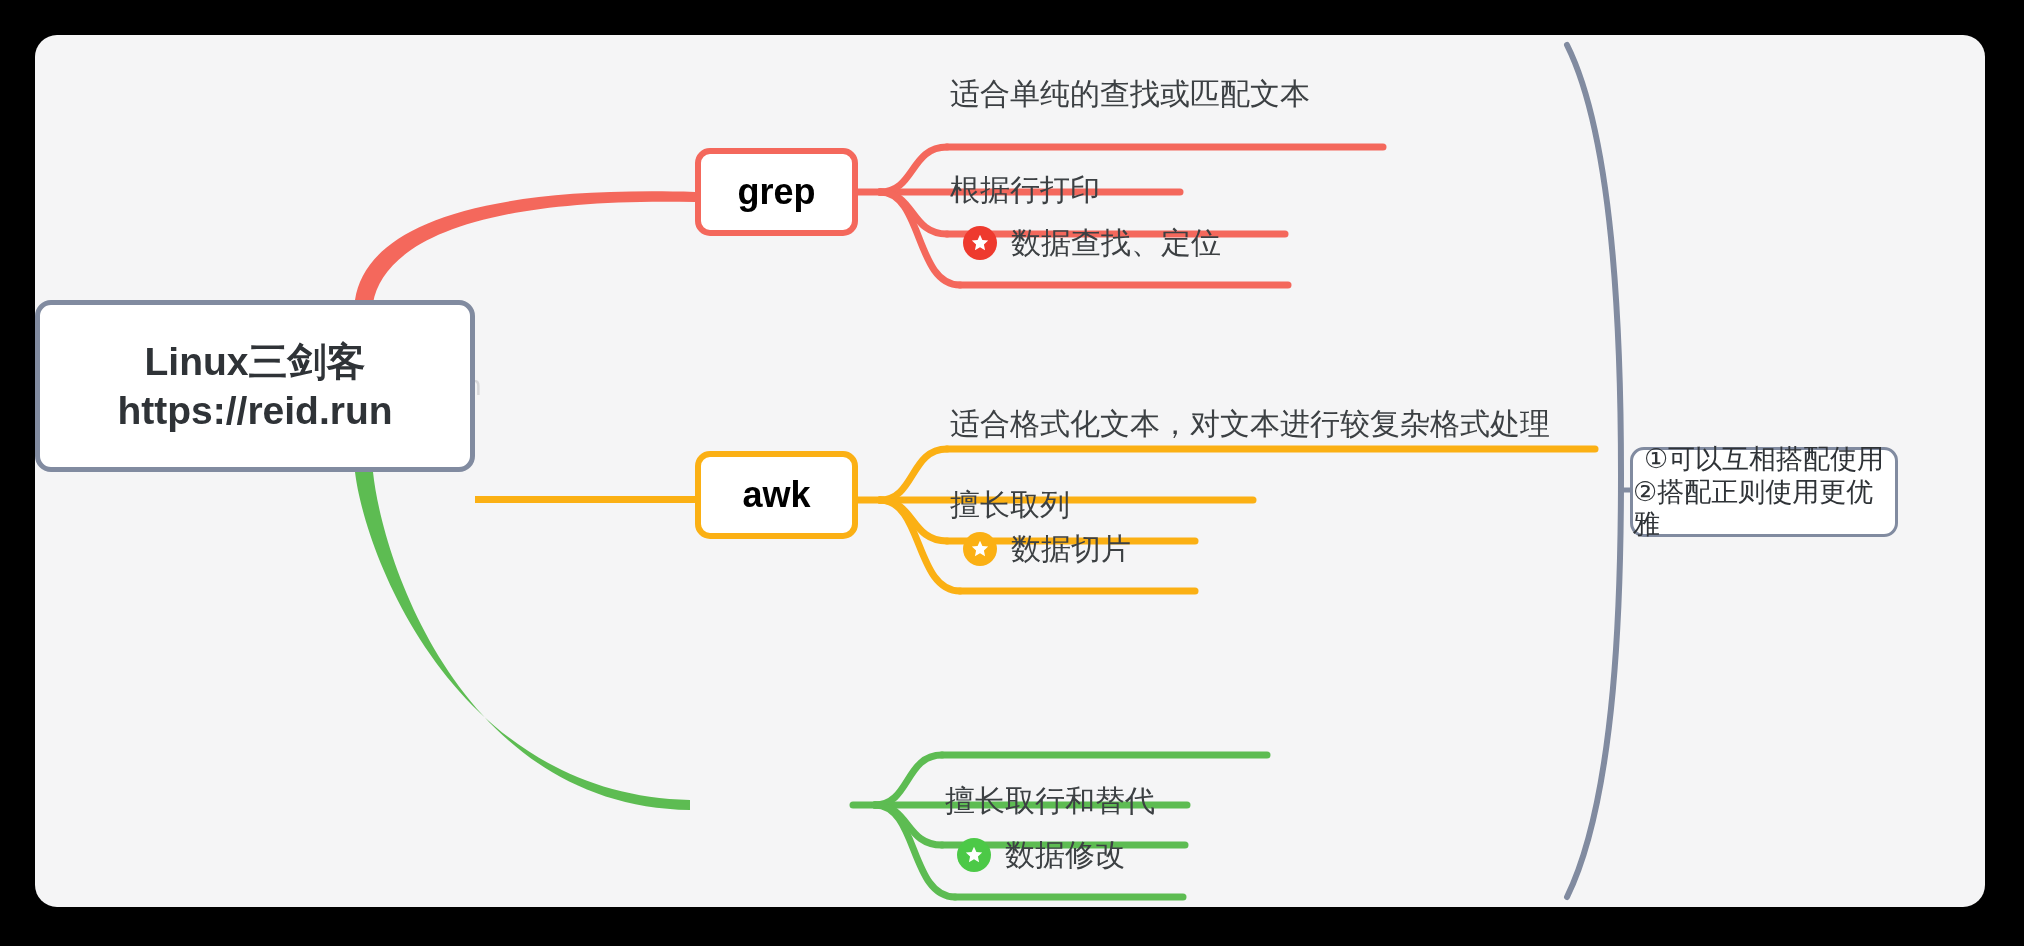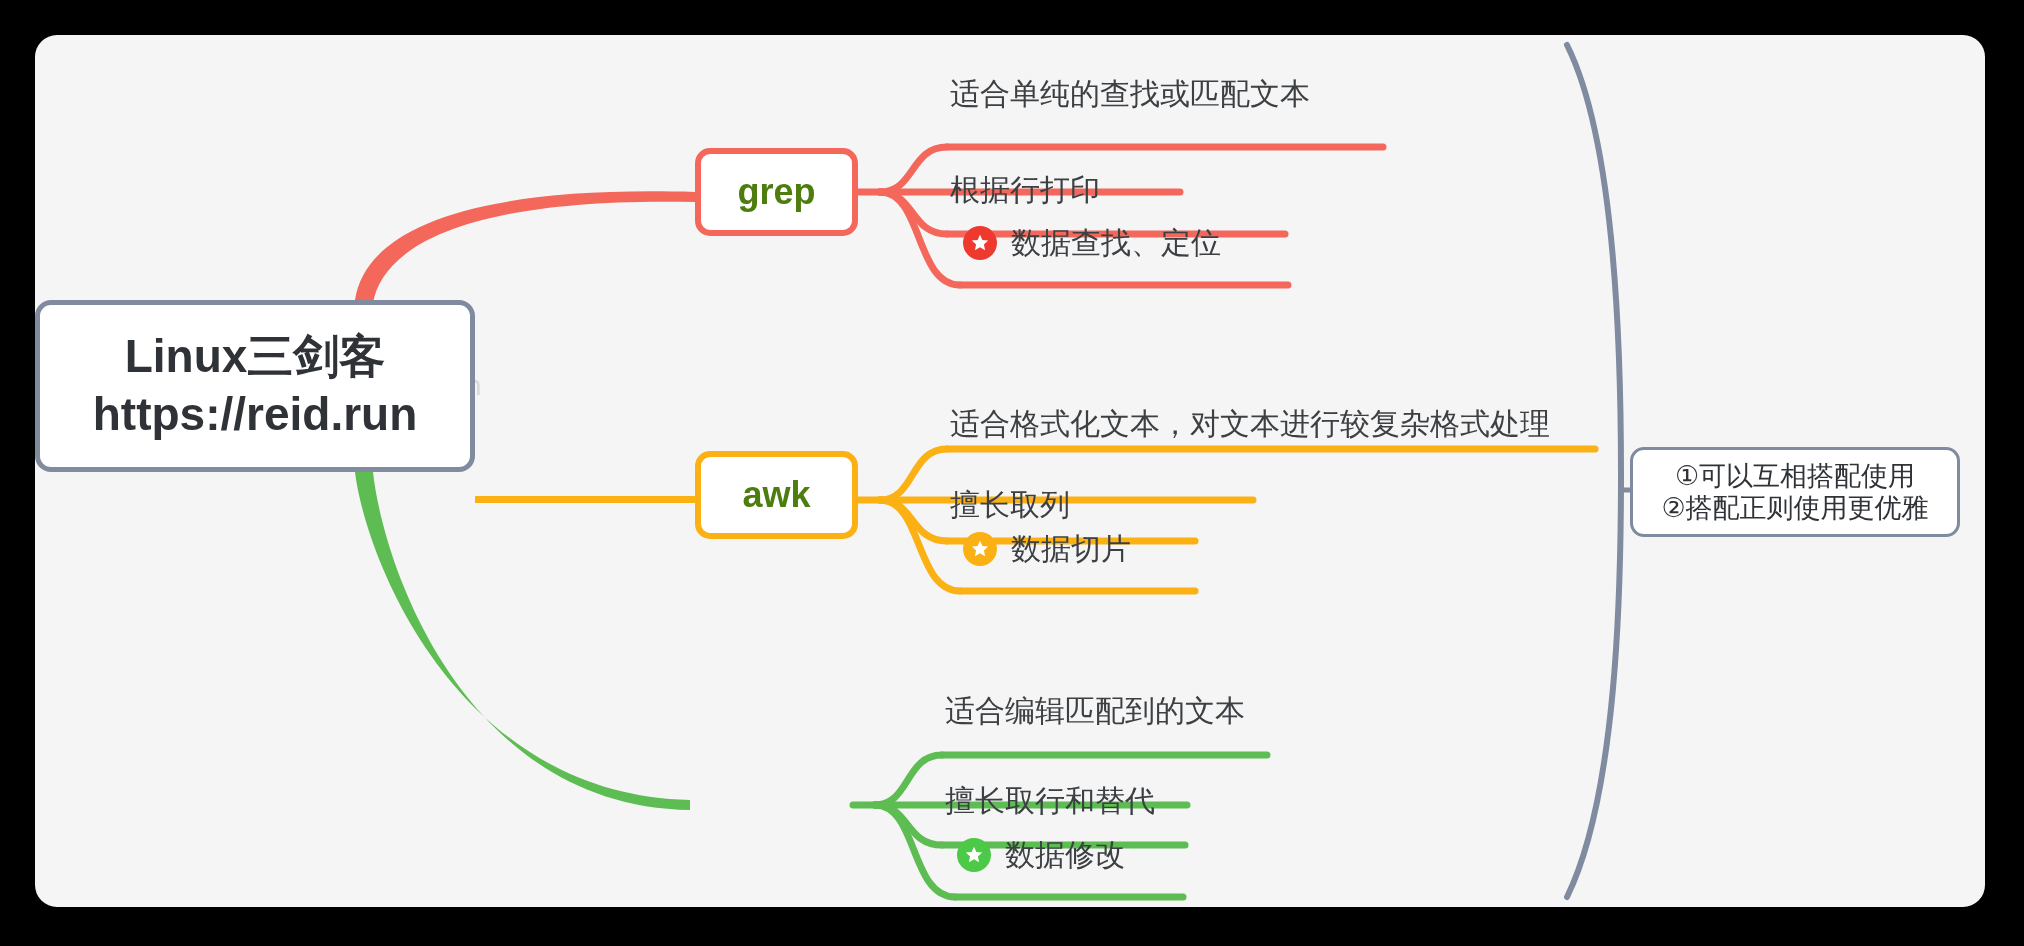--- a/index.html
+++ b/index.html
@@ -40,31 +40,31 @@
     text-align:center;
   }
   #root-node {
     left:0px; top:265px;
     width:440px; height:172px;
     border:5px solid #818BA0;
     border-radius:16px;
     flex-direction:column;
     line-height:1.26;
     font-weight:bold;
-    font-size:46px;
+    font-size:39px;
     color:#2F3337;
   }
   .branch-node {
     width:163px; height:88px;
     border-width:6px;
     border-style:solid;
     border-radius:15px;
     font-size:36px;
     font-weight:bold;
-    color:#4d7c0f;
+    color:#000000;
   }
   #node-grep { left:660px; top:113px; border-color:#F4685C; }
   #node-awk  { left:660px; top:416px; border-color:#FBB014; }
   #node-sed  { left:655px; top:727px; border-color:#5DBC52; }
 
   .leaf {
     position:absolute;
     display:flex;
     align-items:center;
     white-space:nowrap;
@@ -79,21 +79,21 @@
     align-items:center;
     justify-content:center;
     margin-right:14px;
     flex:0 0 auto;
   }
   .leaf .star svg { display:block; }
 
   #summary-box {
     position:absolute;
     left:1595px; top:412px;
-    width:330px; height:90px;
+    width:268px; height:90px;
     background:#FFFFFF;
     border:3px solid #818BA0;
     border-radius:14px;
     display:flex;
     flex-direction:column;
     align-items:center;
     justify-content:center;
     font-size:27px;
     color:#2F3337;
     line-height:1.2;
@@ -194,23 +194,20 @@
   </div>
   <div class="leaf" style="left:928px; top:497px;">
     <span class="star" style="background:#FBB014;">
       <svg width="20" height="20" viewBox="0 0 24 24">
           <path fill="#FFFFFF" d="M12 2l2.9 6.3 6.9.8-5.1 4.7 1.4 6.8L12 17.2 5.9 20.6l1.4-6.8L2.2 9.1l6.9-.8z"></path>
         </svg>
     </span>
     <span>数据切片</span>
   </div>
 
-  <div class="leaf" style="left:910px; top:661px;">
-    <span>适合编辑匹配到的文本</span>
-  </div>
   <div class="leaf" style="left:910px; top:751px;">
     <span>擅长取行和替代</span>
   </div>
   <div class="leaf" style="left:922px; top:803px;">
     <span class="star" style="background:#4CC947;">
       <svg width="20" height="20" viewBox="0 0 24 24">
           <path fill="#FFFFFF" d="M12 2l2.9 6.3 6.9.8-5.1 4.7 1.4 6.8L12 17.2 5.9 20.6l1.4-6.8L2.2 9.1l6.9-.8z"></path>
         </svg>
     </span>
     <span>数据修改</span>

